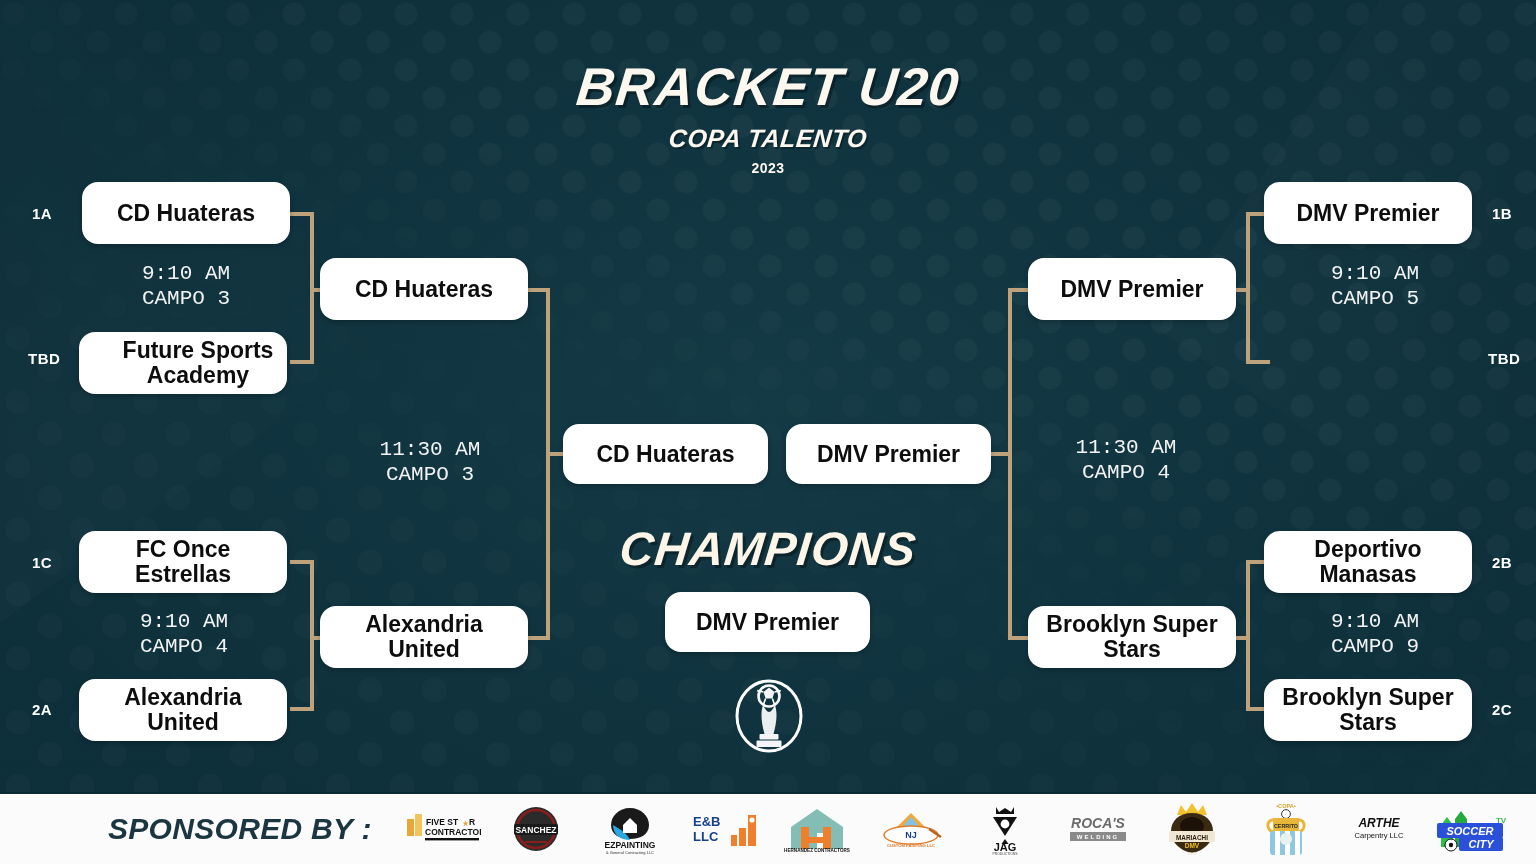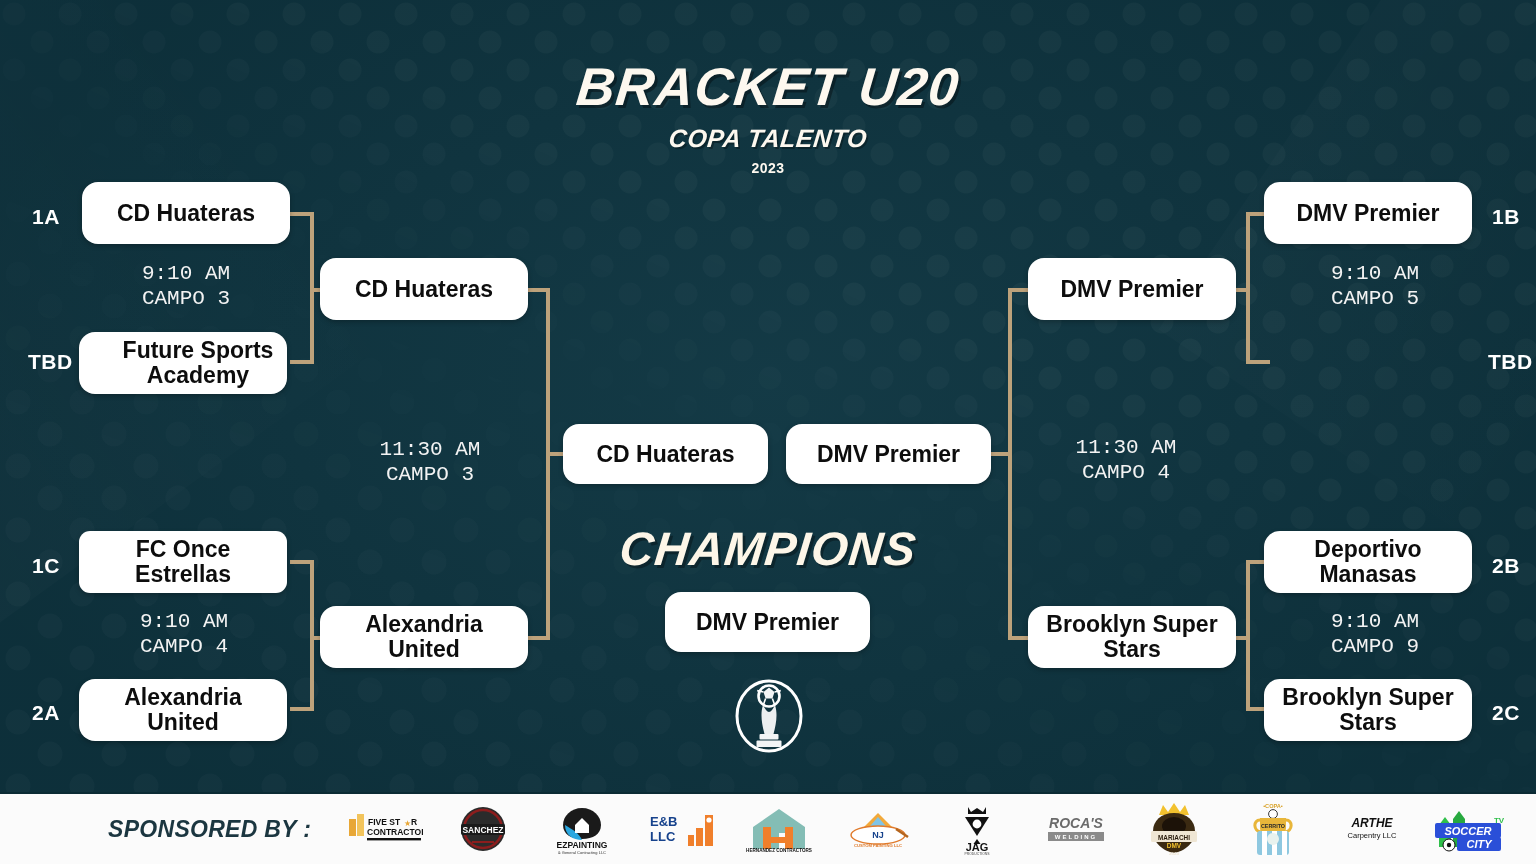--- a/index.html
+++ b/index.html
@@ -93,21 +93,21 @@
     box-shadow:0 2px 5px rgba(0,0,0,0.25);
   }
   .box span { display:block; }
   .b-r1 { width:208px; height:62px; font-size:23px; }
   .b-r2 { width:208px; height:62px; font-size:23px; }
   .b-sf { width:205px; height:60px; font-size:23px; }
   .b-champ { width:205px; height:60px; font-size:23px; }
 
   .seed {
     position:absolute;
-    color:#ffffff; font-size:21px; font-weight:bold;
+    color:#ffffff; font-size:15px; font-weight:bold;
     letter-spacing:0.5px;
   }
   .meta {
     position:absolute;
     color:#f3f3f3; font-size:21px; text-align:center;
     line-height:1.2;
     width:200px;
     font-family:Liberation Mono, monospace;
   }
 
@@ -131,21 +131,21 @@
 
   
   .sponsor-bar {
     position:absolute; left:0; bottom:0;
     width:1536px; height:72px;
     background:#fbfbfb;
     display:flex; align-items:center;
     border-top:2px solid #0b2b34;
   }
   .sponsored-by {
-    font-size:23px; font-weight:bold; color:#1b3640;
+    font-size:30px; font-weight:bold; color:#1b3640;
     font-style:italic; letter-spacing:0.3px;
     margin-left:108px; white-space:nowrap;
   }
   .logos { display:flex; align-items:center; flex:1; justify-content:space-around; padding:0 16px 0 24px; }
   .logo { width:78px; height:58px; display:flex; align-items:center; justify-content:center; }
 </style>
 </head>
 <body>
 
 <div id="stage">
@@ -201,21 +201,21 @@
     <div>9:10 AM</div>
     <div>CAMPO 3</div>
   </div>
 
   <div class="seed" style="left:28px; top:350px;">TBD</div>
   <div class="box b-r1" style="left:79px; top:332px;padding-left:40px;">
     <span>Future Sports Academy</span>
   </div>
 
   <div class="seed" style="left:32px; top:554px;">1C</div>
-  <div class="box b-r1" style="left:79px; top:531px;border-radius:11px;">
+  <div class="box b-r1" style="left:79px; top:531px;">
     <span>FC Once Estrellas</span>
   </div>
 
   <div class="meta" style="left:84px; top:609px;">
     <div>9:10 AM</div>
     <div>CAMPO 4</div>
   </div>
 
   <div class="seed" style="left:32px; top:701px;">2A</div>
   <div class="box b-r1" style="left:79px; top:679px;">

